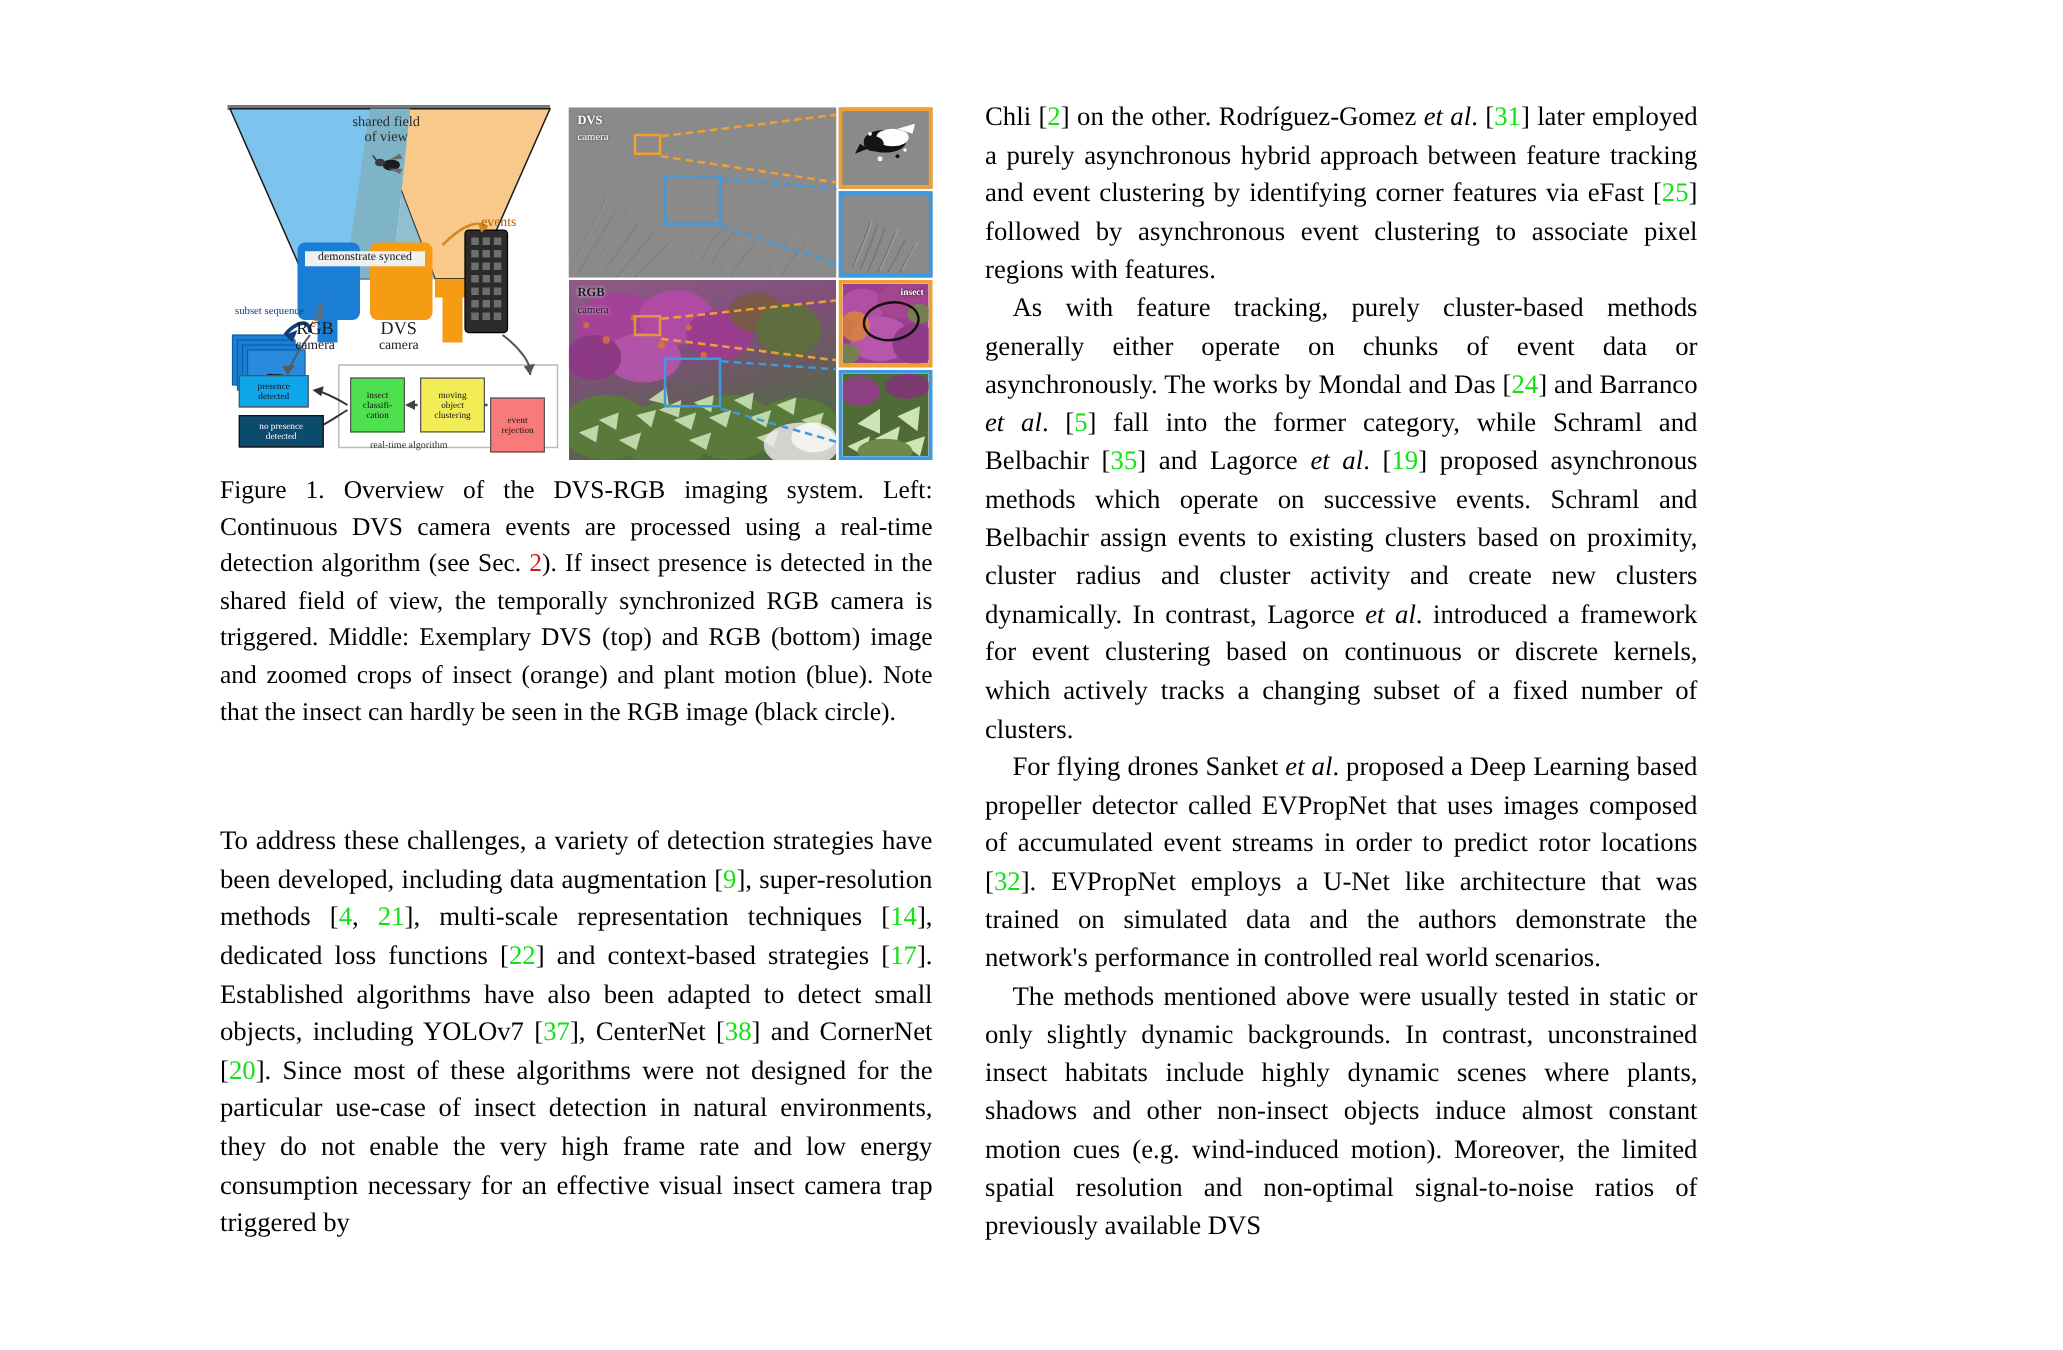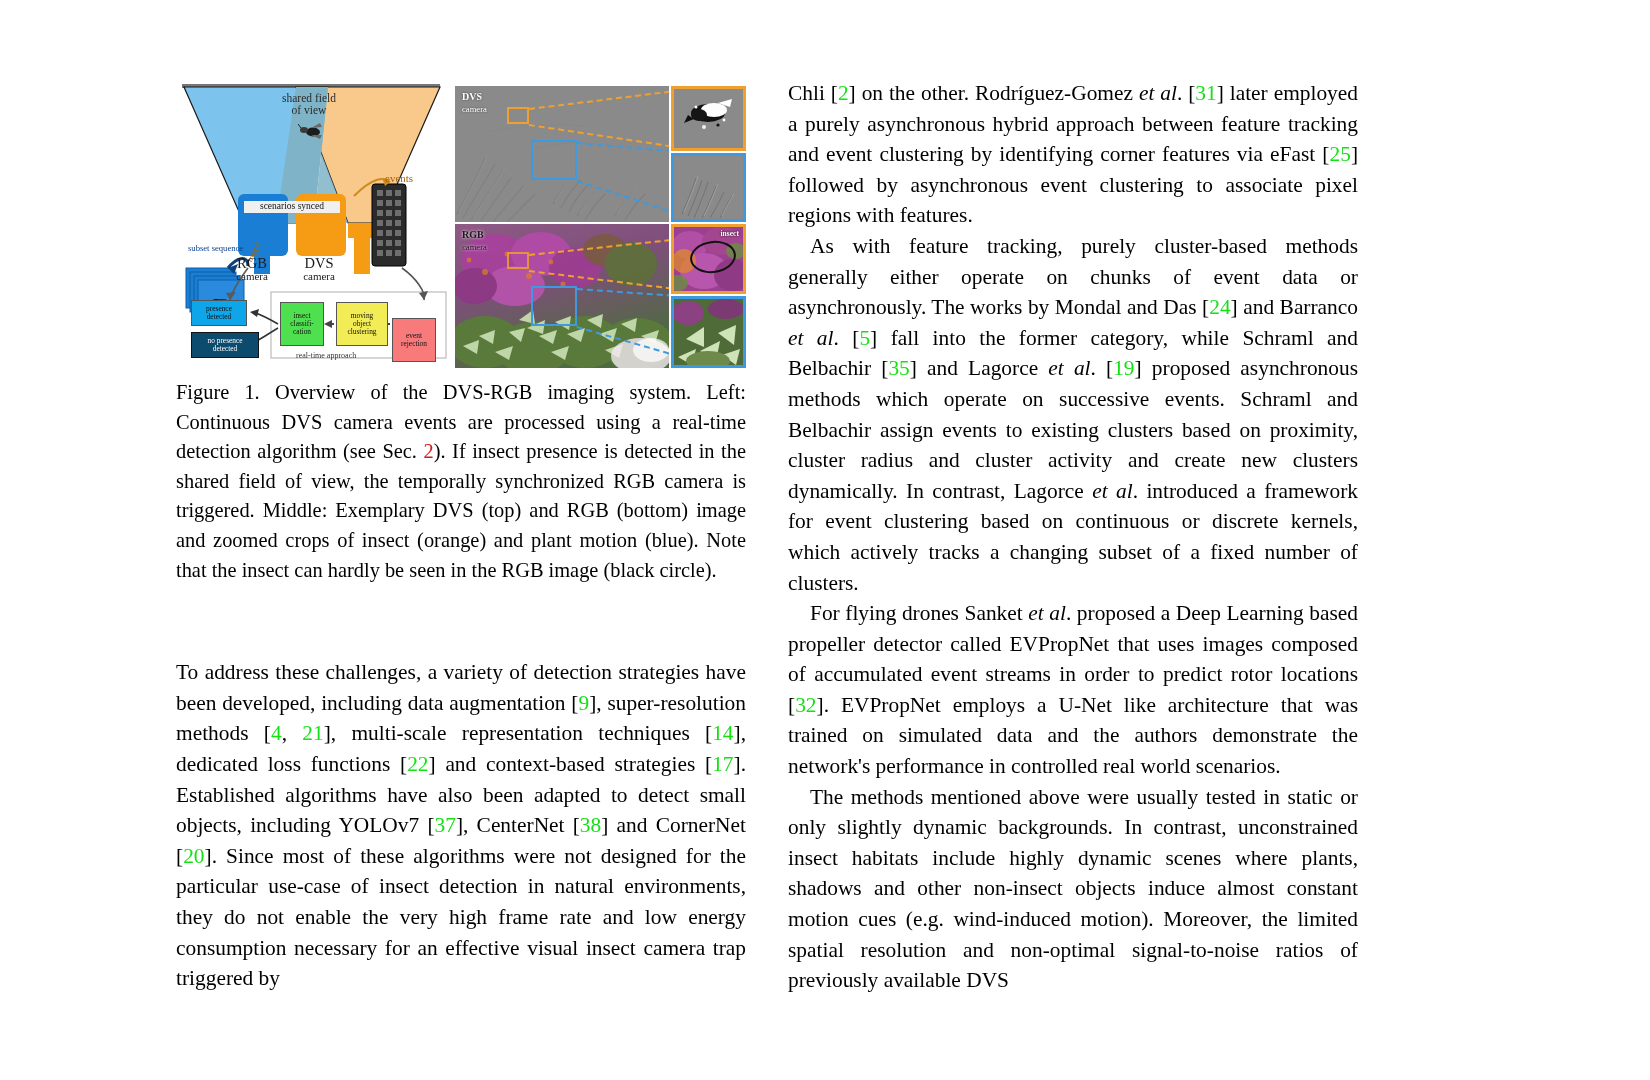--- a/index.html
+++ b/index.html
@@ -223,34 +223,34 @@
       <div class="sch-label lbl-sfov">shared field<br>of view</div>
 
       <svg style="position:absolute;left:122px;top:44px;" width="26" height="18">
         <ellipse cx="15" cy="10" rx="7" ry="4.4" fill="#1c1c1c"></ellipse>
         <ellipse cx="6" cy="8" rx="4" ry="3" fill="#3a3a3a"></ellipse>
         <path d="M13,6 L22,1 L24,5 Z" fill="#6a6a6a"></path>
         <path d="M13,13 L22,17 L24,13 Z" fill="#6a6a6a"></path>
         <line x1="3" y1="6" x2="0" y2="2" stroke="#222" stroke-width="1"></line>
       </svg>
 
-      <div class="sch-label lbl-tsync">scenarios synced</div>
+      <div class="sch-label lbl-tsync">demonstrate synced</div>
       <div class="sch-label lbl-naive">subset sequence</div>
       <div class="sch-label lbl-events">events</div>
       <div class="sch-label lbl-trigger">trigger</div>
 
       <div class="sch-label lbl-rgb">RGB<small>camera</small></div>
       <div class="sch-label lbl-dvs">DVS<small>camera</small></div>
 
       <div class="chip chip-presence">presence<br>detected</div>
       <div class="chip chip-nopresence">no presence<br>detected</div>
       <div class="chip chip-insect">insect<br>classifi-<br>cation</div>
       <div class="chip chip-moving">moving<br>object<br>clustering</div>
       <div class="chip chip-event">event<br>rejection</div>
-      <div class="sch-label lbl-rta">real-time approach</div>
+      <div class="sch-label lbl-rta">real-time algorithm</div>
     </div>
 
     <div class="imgs">
 
       <div class="panel dvs-main">
         <svg class="dvs-tex" viewBox="0 0 214 136" preserveAspectRatio="none">
           <rect width="214" height="136" fill="#8a8a8a"></rect>
           <g stroke="#757575" stroke-width="1.1" fill="none" opacity="0.9">
             <path d="M2,128 C14,104 22,92 30,72"></path>
               <path d="M8,132 C20,110 30,96 40,78"></path>

